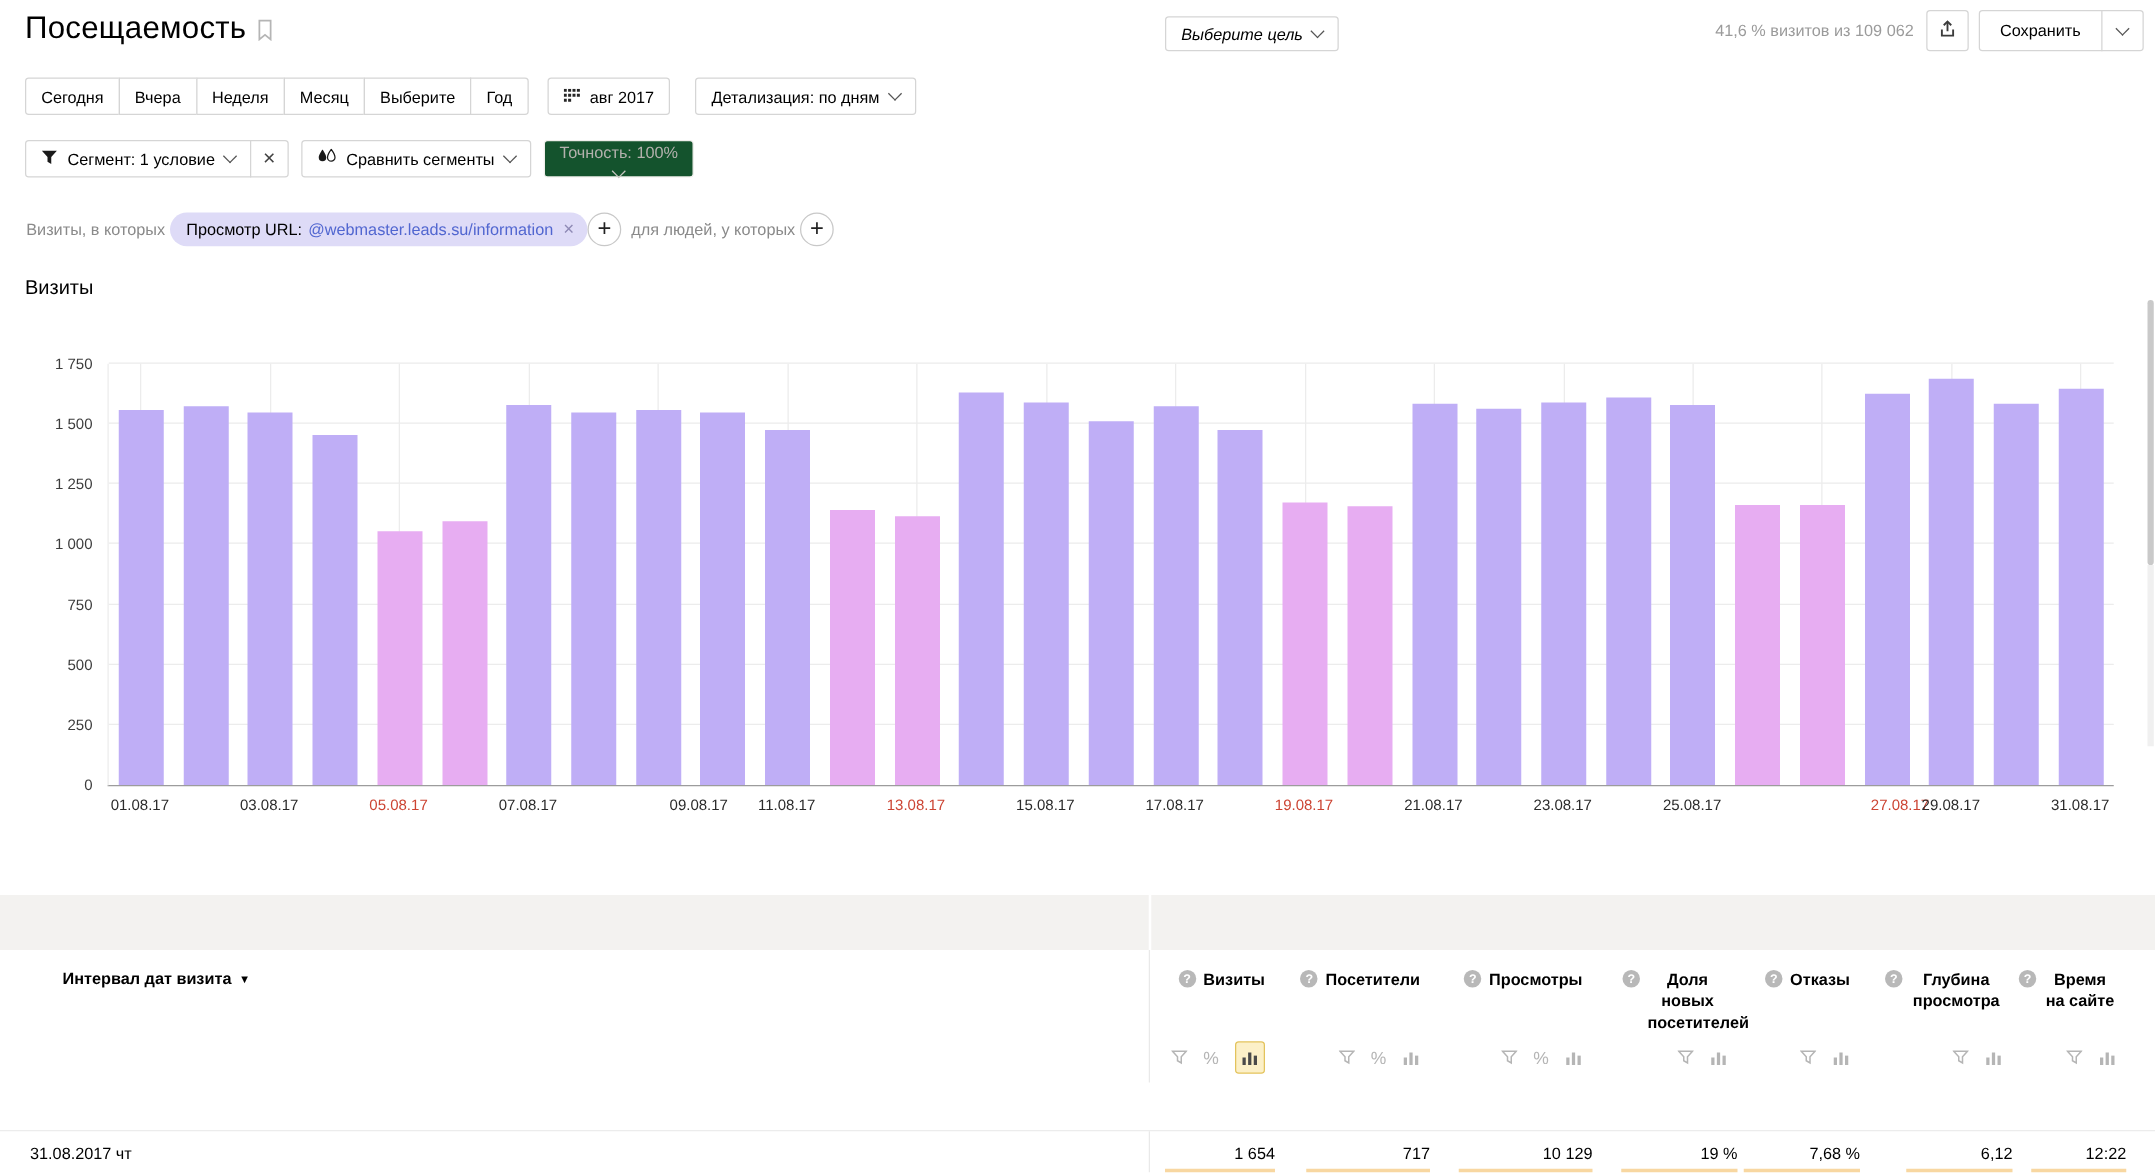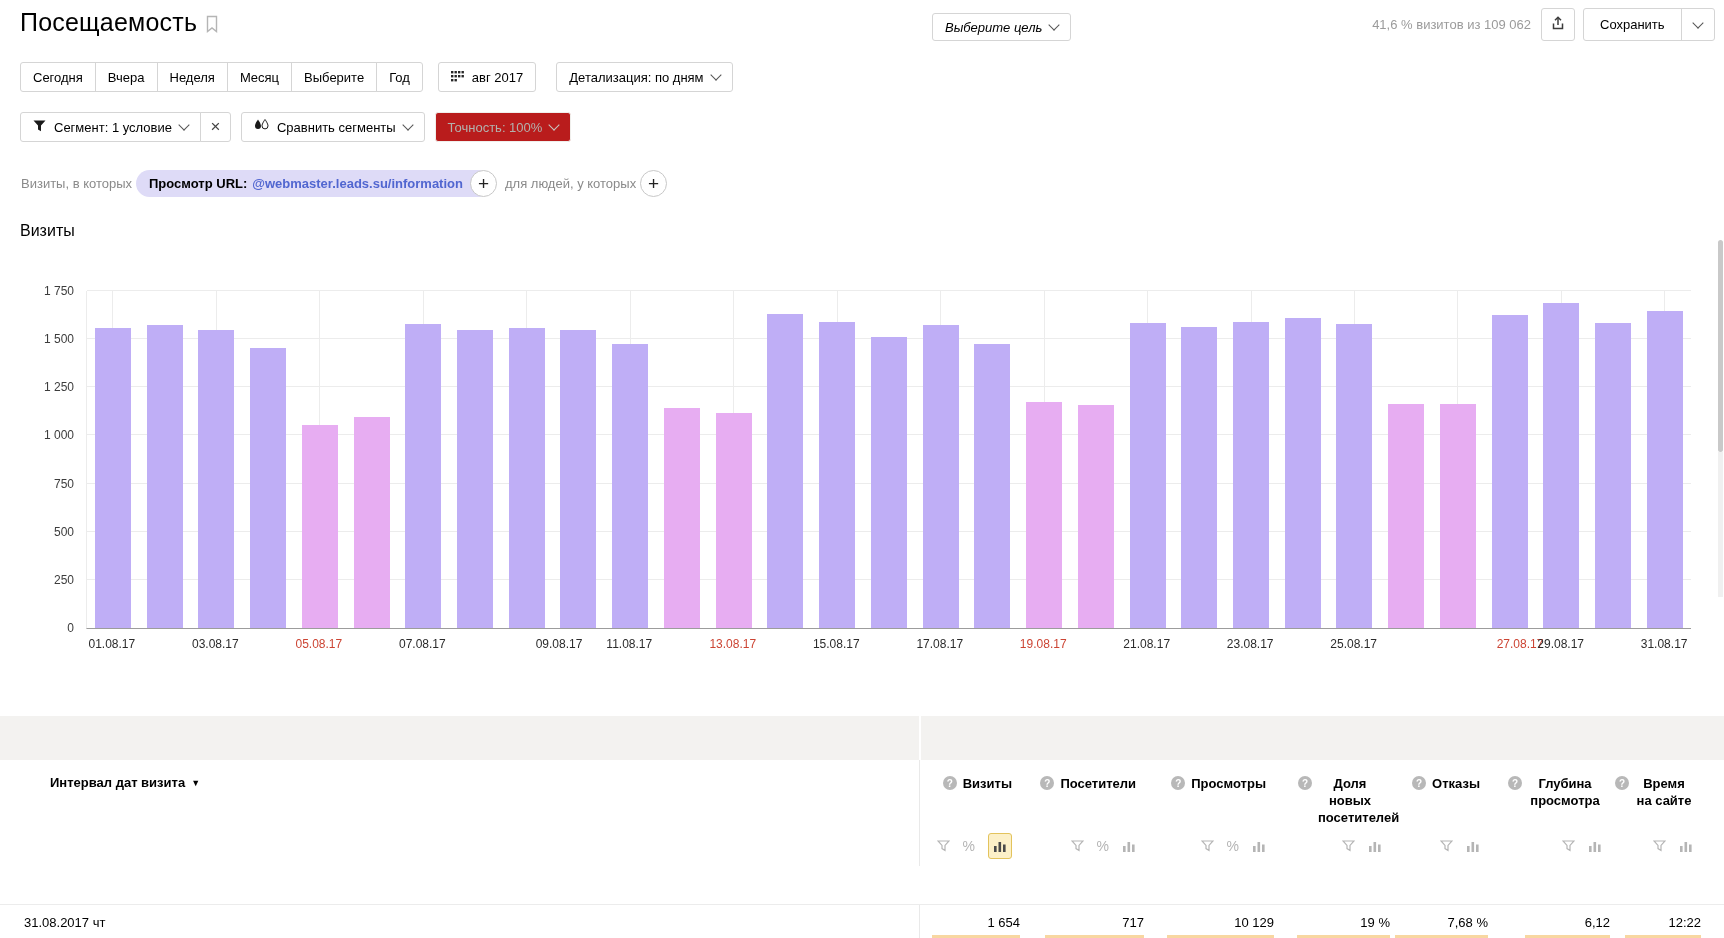--- a/index.html
+++ b/index.html
@@ -21,31 +21,31 @@
   .seg-group .btn{border-radius:0;margin-left:-1px;padding:0 12px;}
   .seg-group .btn:first-child{border-radius:3px 0 0 3px;margin-left:0;}
   .seg-group .btn:last-child{border-radius:0 3px 3px 0;}
   .cal-btn{margin-left:15px;gap:8px;}
   .detail-btn{margin-left:20px;gap:8px;}
   
   .segment-row{position:absolute;left:20px;top:112px;display:flex;align-items:center;}
   .seg-btn{gap:8px;border-radius:3px 0 0 3px;}
   .seg-x{width:31px;padding:0;border-radius:0 3px 3px 0;margin-left:-1px;font-size:17px;color:#444;}
   .cmp-btn{margin-left:10px;gap:8px;}
-  .precision-btn{margin-left:10px;background:#b91c1c;border-color:#f0efec;color:#b3b1ad;gap:8px;cursor:default;}
+  .precision-btn{margin-left:10px;background:#14532d;border-color:#f0efec;color:#b3b1ad;gap:8px;cursor:default;flex-direction:column;}
   .chev{width:7px;height:7px;border-right:1.6px solid #555;border-bottom:1.6px solid #555;
         transform:rotate(45deg);margin-top:-4px;display:inline-block;}
   .precision-btn .chev{border-color:#c9c7c2;}
   
   .chips-row{position:absolute;left:0;top:170px;width:100%;height:28px;}
   .chip-label{position:absolute;top:6px;color:#8a8a8a;}
   .chip-label.l1{left:21px;}
   .chip-label.l2{left:505px;}
   .chip{position:absolute;left:136px;top:0;height:27px;display:flex;align-items:center;gap:5px;
-        background:#dedbf7;border-radius:14px;padding:0 11px 0 13px;font-weight:bold;}
+        background:#dedbf7;border-radius:14px;padding:0 11px 0 13px;}
   .chip .pref{color:#000;}
   .chip .val{color:#5166d0;}
   .chip .x{color:#8f8ab5;font-size:15px;margin-left:3px;cursor:pointer;}
   .plus-btn{position:absolute;top:0;width:27px;height:27px;border:1px solid #c8c8c8;border-radius:50%;
             background:#fff;display:flex;align-items:center;justify-content:center;font-size:19px;
             font-weight:400;color:#222;box-sizing:border-box;cursor:pointer;}
   .plus-btn.p1{left:470px;}
   .plus-btn.p2{left:640px;}
   
   .chart-title{position:absolute;left:20px;top:222px;font-size:16px;}

